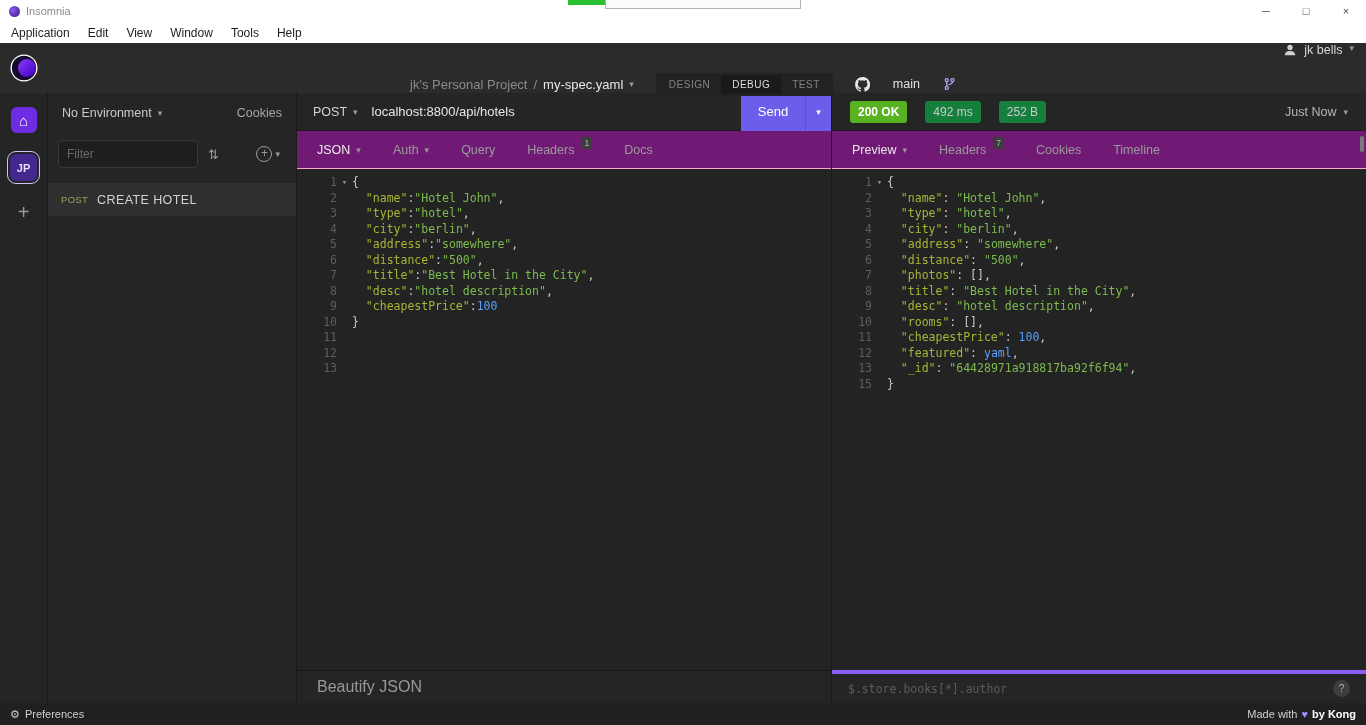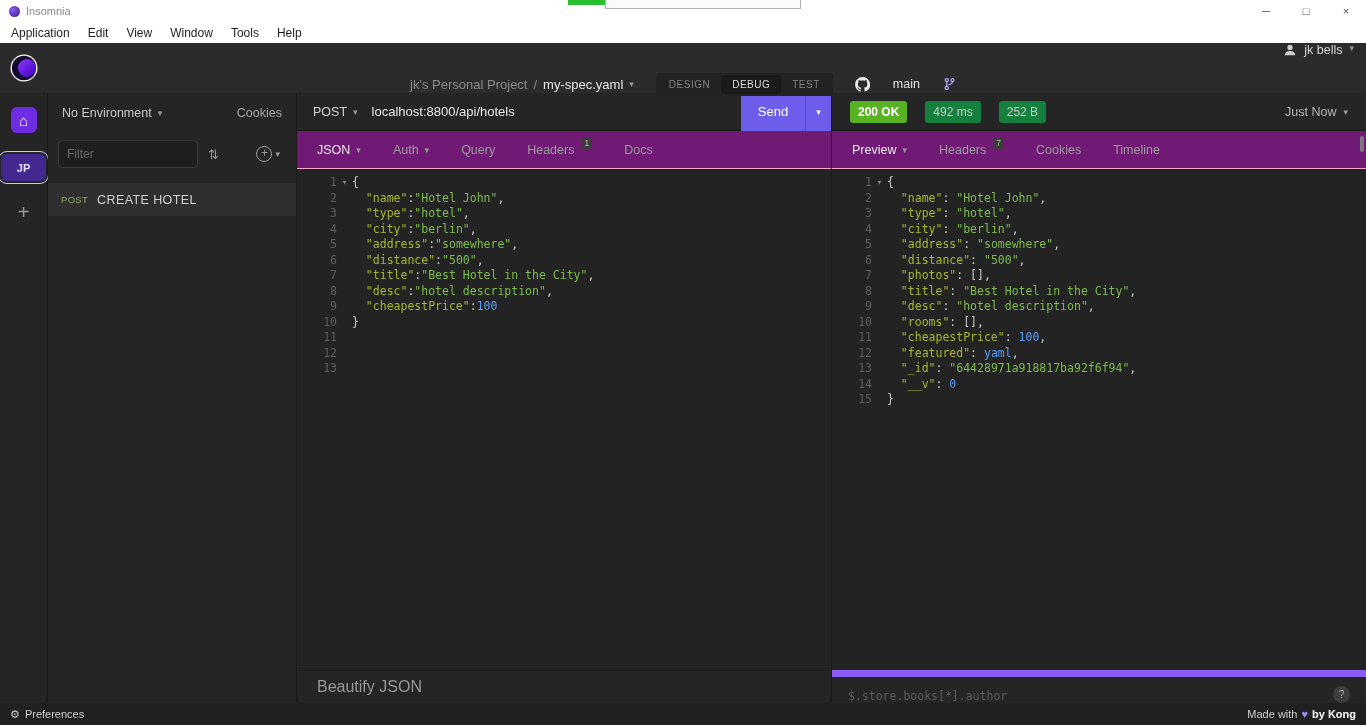--- a/index.html
+++ b/index.html
@@ -43,21 +43,21 @@
                font-size:12.5px; color:#d6d6d6; }
 
   
   .main { position:absolute; top:93px; left:0; right:0; bottom:22px; display:flex; }
 
   .activitybar { width:48px; background:#252525; border-right:1px solid #191919; display:flex;
                  flex-direction:column; align-items:center; padding-top:14px; gap:18px; flex-shrink:0; }
   .home-btn { width:26px; height:26px; border-radius:6px; background:#6e2de4; color:#ffffff;
               display:flex; align-items:center; justify-content:center; font-size:15px; }
   .avatar-ring { padding:2px; border:1.5px solid #cfc3f9; border-radius:9px; }
-  .avatar { width:45px; height:27px; border-radius:6px; background:#43288f; color:#e7defc;
+  .avatar { width:27px; height:27px; border-radius:6px; background:#43288f; color:#e7defc;
             display:flex; align-items:center; justify-content:center; font-size:11px; font-weight:bold; }
   .add-project { color:#9a9a9a; font-size:20px; line-height:1; }
 
   
   .sidebar { width:249px; background:#252525; border-right:1px solid #191919; display:flex;
              flex-direction:column; flex-shrink:0; }
   .sidebar-top { height:40px; display:flex; align-items:center; justify-content:space-between; padding:0 14px; }
   .env-select { display:flex; align-items:center; gap:6px; font-size:12.5px; color:#c9c9c9; }
   .cookies { font-size:12.5px; color:#a6a6a6; }
   .sidebar-filter { height:42px; display:flex; align-items:center; padding:0 10px; gap:10px; }
@@ -114,22 +114,22 @@
   .beautify-label { font-size:16px; color:#989898; }
 
   
   .response-panel { flex:1; display:flex; flex-direction:column; background:#232323; }
   .resp-meta { height:38px; display:flex; align-items:center; gap:18px; padding:0 18px;
                background:#252525; border-bottom:1px solid #191919; }
   .badge-status { background:#58b221; color:#ffffff; font-size:12px; font-weight:bold;
                   padding:4px 8px; border-radius:3px; }
   .badge-gray { background:#15803d; color:#c9c9c9; font-size:12px; padding:4px 8px; border-radius:3px; }
   .resp-when { margin-left:auto; display:flex; align-items:center; gap:7px; font-size:12.5px; color:#b5b5b5; }
-  .resp-filter-bar { height:33px; border-top:7px solid #8b5cf6; background:#252525;
-                     display:flex; align-items:flex-end; padding:0 16px; gap:10px; }
+  .resp-filter-bar { height:33px; border-top:4px solid #8b5cf6; background:#252525;
+                     display:flex; align-items:center; padding:0 16px; gap:10px; }
   .resp-filter-input { flex:1; background:transparent; border:none; outline:none;
                        font-family:"DejaVu Sans Mono", monospace; font-size:11.5px; color:#9a9a9a; }
   .resp-filter-input::placeholder { color:#5c5c5c; }
   .help-circle { width:17px; height:17px; border-radius:50%; background:#3d3d3d; color:#b0b0b0;
                  font-size:10px; display:flex; align-items:center; justify-content:center; flex-shrink:0; }
 
   
   .statusbar { position:absolute; left:0; right:0; bottom:0; height:22px; background:#202020;
                display:flex; align-items:center; justify-content:space-between; padding:0 10px; }
   .sb-left { display:flex; align-items:center; gap:5px; font-size:11px; color:#cfcfcf; }
@@ -348,21 +348,20 @@
           <div class="code-line"><span class="line-num">4</span><span class="fold"></span><span><span class="tok-punct">  </span><span class="tok-key">"city"</span><span class="tok-punct">: </span><span class="tok-str">"berlin"</span><span class="tok-punct">,</span></span></div>
           <div class="code-line"><span class="line-num">5</span><span class="fold"></span><span><span class="tok-punct">  </span><span class="tok-key">"address"</span><span class="tok-punct">: </span><span class="tok-str">"somewhere"</span><span class="tok-punct">,</span></span></div>
           <div class="code-line"><span class="line-num">6</span><span class="fold"></span><span><span class="tok-punct">  </span><span class="tok-key">"distance"</span><span class="tok-punct">: </span><span class="tok-str">"500"</span><span class="tok-punct">,</span></span></div>
           <div class="code-line"><span class="line-num">7</span><span class="fold"></span><span><span class="tok-punct">  </span><span class="tok-key">"photos"</span><span class="tok-punct">: [],</span></span></div>
           <div class="code-line"><span class="line-num">8</span><span class="fold"></span><span><span class="tok-punct">  </span><span class="tok-key">"title"</span><span class="tok-punct">: </span><span class="tok-str">"Best Hotel in the City"</span><span class="tok-punct">,</span></span></div>
           <div class="code-line"><span class="line-num">9</span><span class="fold"></span><span><span class="tok-punct">  </span><span class="tok-key">"desc"</span><span class="tok-punct">: </span><span class="tok-str">"hotel description"</span><span class="tok-punct">,</span></span></div>
           <div class="code-line"><span class="line-num">10</span><span class="fold"></span><span><span class="tok-punct">  </span><span class="tok-key">"rooms"</span><span class="tok-punct">: [],</span></span></div>
           <div class="code-line"><span class="line-num">11</span><span class="fold"></span><span><span class="tok-punct">  </span><span class="tok-key">"cheapestPrice"</span><span class="tok-punct">: </span><span class="tok-num">100</span><span class="tok-punct">,</span></span></div>
           <div class="code-line"><span class="line-num">12</span><span class="fold"></span><span><span class="tok-punct">  </span><span class="tok-key">"featured"</span><span class="tok-punct">: </span><span class="tok-bool">yaml</span><span class="tok-punct">,</span></span></div>
           <div class="code-line"><span class="line-num">13</span><span class="fold"></span><span><span class="tok-punct">  </span><span class="tok-key">"_id"</span><span class="tok-punct">: </span><span class="tok-str">"64428971a918817ba92f6f94"</span><span class="tok-punct">,</span></span></div>
-          <div class="code-line"><span class="line-num">14</span><span class="fold"></span><span><span class="tok-punct">  </span><span class="tok-key">"__v"</span><span class="tok-punct">: </span><span class="tok-num">0</span></span></div>
           <div class="code-line"><span class="line-num">15</span><span class="fold"></span><span><span class="tok-punct">}</span></span></div>
         </div>
 
       <div class="resp-filter-bar">
         <input class="resp-filter-input" placeholder="$.store.books[*].author" style="">
         <span class="help-circle">?</span>
       </div>
     </div>
   </div>
 

